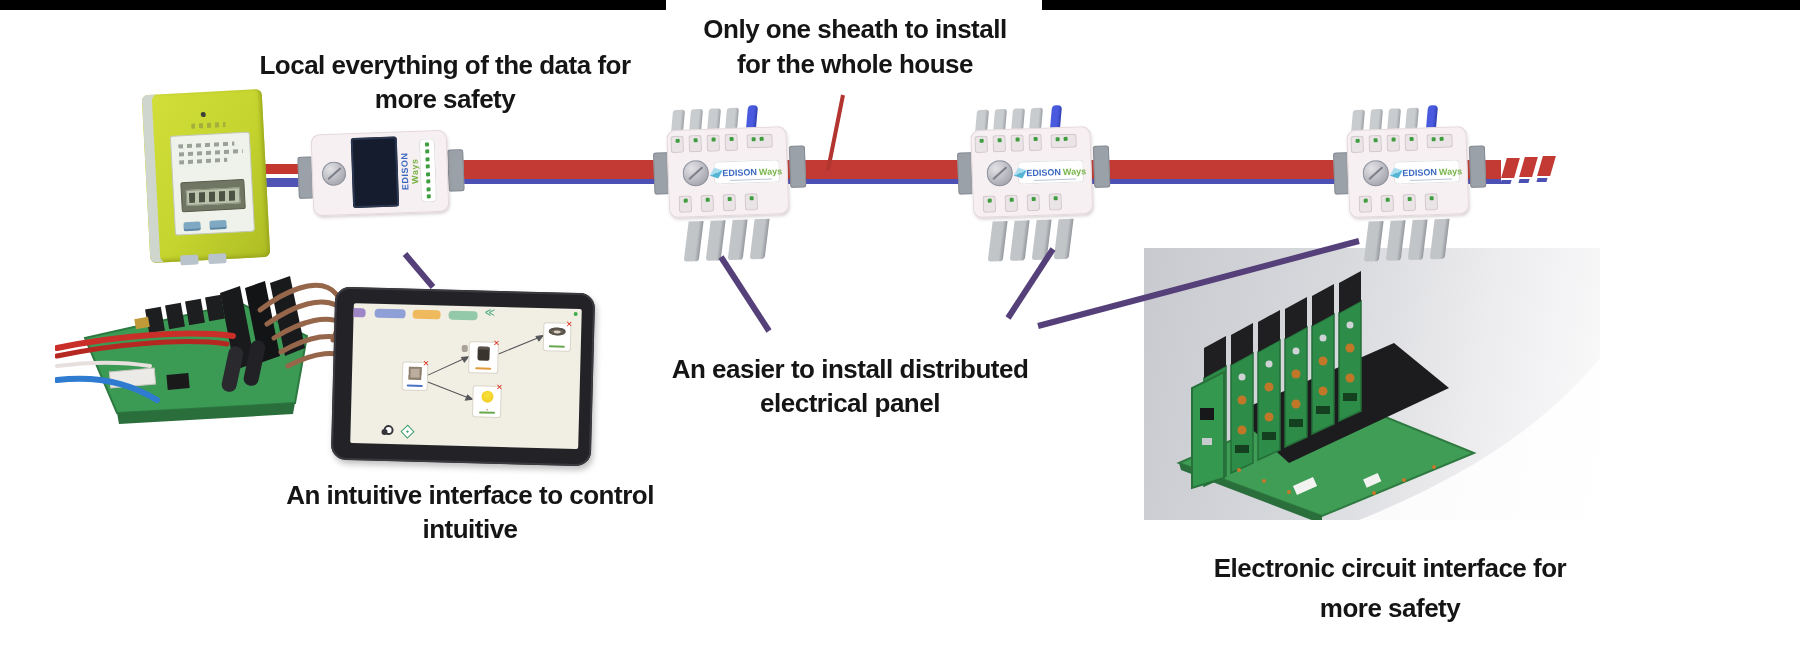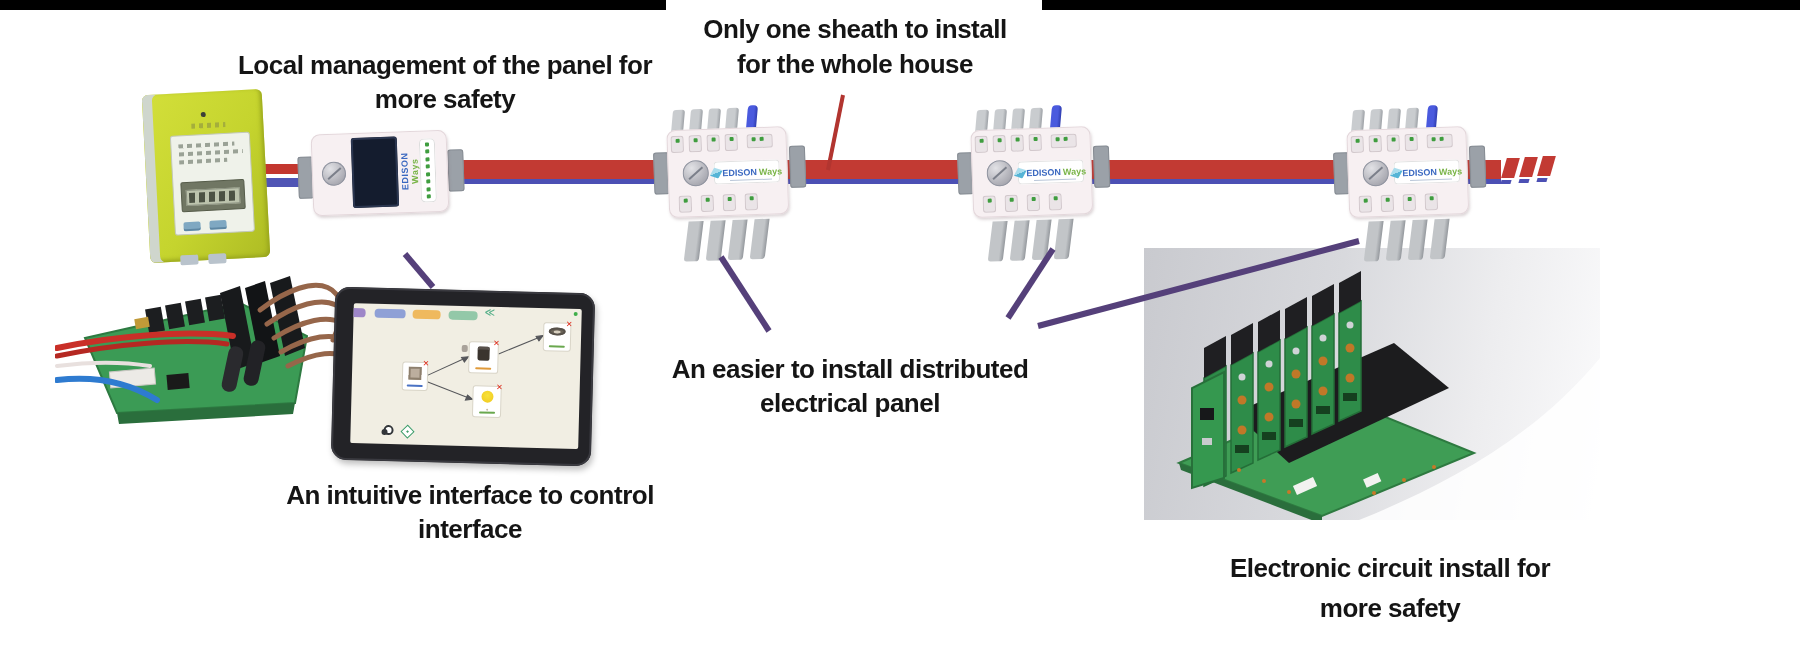--- a/index.html
+++ b/index.html
@@ -488,33 +488,33 @@
       <line x1="721" y1="257" x2="769" y2="331" data-name="pointer-line-module2"></line>
       <line x1="1053" y1="249" x2="1008" y2="318" data-name="pointer-line-module3"></line>
       <line x1="1359" y1="241" x2="1038" y2="326" data-name="pointer-line-breakers"></line>
     </g>
   </svg>
 
   <div class="topbar" id="topbar-left" data-name="top-accent-bar-left"></div>
   <div class="topbar" id="topbar-right" data-name="top-accent-bar-right"></div>
 
   <div class="lbl" id="lbl-local" data-name="label-local-management">
-    <div>Local management of the panel for</div>
+    <div>Local everything of the data for</div>
     <div>more safety</div>
   </div>
   <div class="lbl" id="lbl-sheath" data-name="label-one-sheath">
     <div>Only one sheath to install</div>
     <div>for the whole house</div>
   </div>
   <div class="lbl" id="lbl-panel" data-name="label-distributed-panel">
     <div>An easier to install distributed</div>
     <div>electrical panel</div>
   </div>
   <div class="lbl" id="lbl-interface" data-name="label-intuitive-interface">
     <div>An intuitive interface to control</div>
-    <div>interface</div>
+    <div>intuitive</div>
   </div>
   <div class="lbl" id="lbl-breakers" data-name="label-circuit-breakers">
-    <div>Electronic circuit install for</div>
+    <div>Electronic circuit interface for</div>
     <div>more safety</div>
   </div>
 
 </div>
 
 </body></html>

